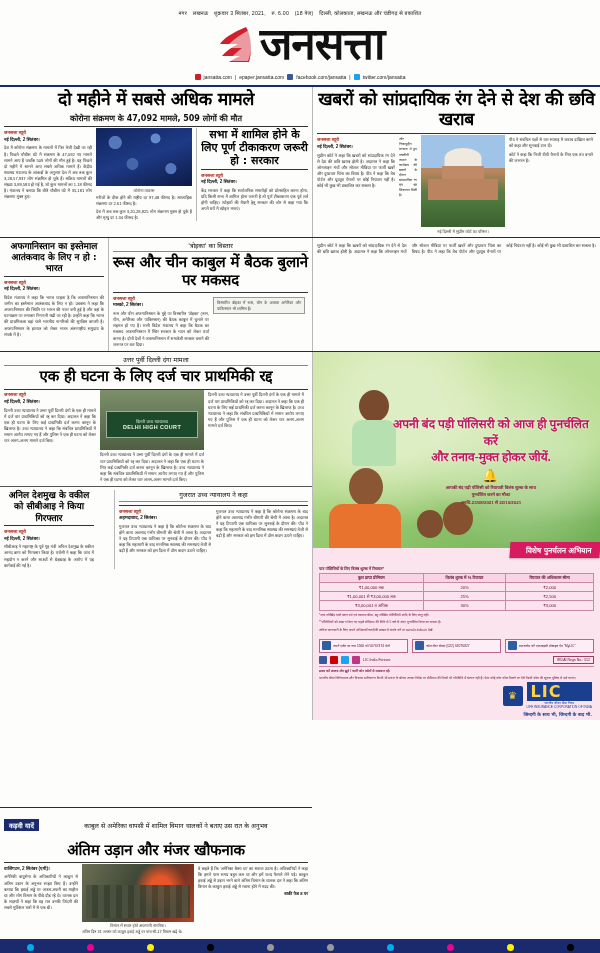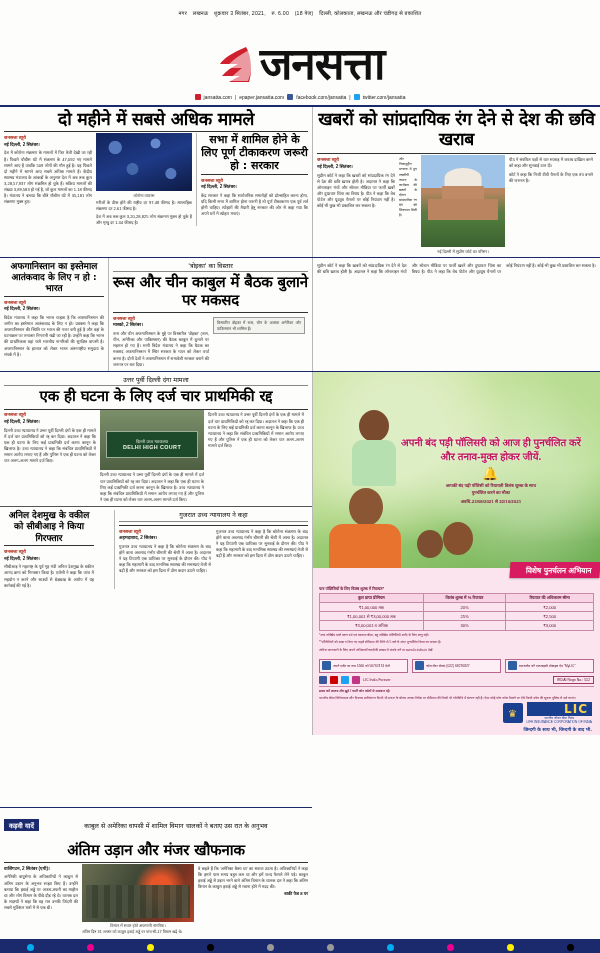--- a/index.html
+++ b/index.html
@@ -11,21 +11,21 @@
   }
   .page { position: relative; width: 600px; height: 953px; background: #fdfdfb; }
 
   
   .masthead { padding: 6px 0 0 0; }
   .dateline {
     text-align: center; font-size: 5.2px; color: #1b1b1b;
     letter-spacing: .2px; padding: 3px 0 1px 0; white-space: nowrap;
   }
   .dateline span { margin: 0 2px; }
-  .logo-row { display: flex; align-items: center; justify-content: center; height: 52px; margin-top: 20px; }
+  .logo-row { display: flex; align-items: center; justify-content: center; height: 52px; }
   .logo-mark { width: 40px; height: 40px; margin-right: 4px; position: relative; }
   .logo-text {
     font-family: "DejaVu Sans", sans-serif;
     font-size: 44px; font-weight: bold; color: #111; letter-spacing: -1px;
     line-height: 1;
   }
   .weblinks {
     text-align: center; font-size: 5px; color: #222; padding: 4px 0 3px 0;
     display: flex; justify-content: center; align-items: center; gap: 3px;
   }
@@ -129,22 +129,22 @@
   .ad-photo { position: relative; height: 196px; overflow: hidden;
     background:
       radial-gradient(ellipse at 18% 22%, #cfe6a8 0 30%, transparent 62%),
       radial-gradient(ellipse at 82% 18%, #b8dd92 0 28%, transparent 60%),
       linear-gradient(150deg, #d9ecc0, #9fcf77 45%, #6fae54 100%);
   }
   .ad-blur { position: absolute; inset: 0;
     background: radial-gradient(circle at 30% 30%, rgba(255,255,255,.32) 0 18%, transparent 45%),
                 radial-gradient(circle at 75% 55%, rgba(255,255,255,.25) 0 16%, transparent 42%); }
   .ad-copy { position: absolute; left: 26%; top: 33%; width: 72%; text-align: center; }
-  .ad-line1 { color: #c0175e; font-size: 10px; font-weight: bold; line-height: 1.35;
-    font-family: Liberation Sans, sans-serif; text-shadow: 0 0 2px rgba(255,255,255,.9); }
+  .ad-line1 { color: #c0175e; font-size: 12px; font-weight: bold; line-height: 1.35;
+    font-family: Liberation Serif, serif; text-shadow: 0 0 2px rgba(255,255,255,.9); }
   .ad-bell { font-size: 13px; color: #d12a6a; margin: 3px 0 2px 0; }
   .ad-sub { color: #8a1a46; font-size: 4.4px; line-height: 1.5; font-weight: bold; }
   .ad-dates { color: #8a1a46; font-size: 4.4px; font-weight: bold; padding-top: 1px; }
   .kid-head { position: absolute; width: 30px; height: 32px; border-radius: 50%; background: #7a4a2e; }
   .kid-body { position: absolute; width: 44px; height: 46px; border-radius: 10px 10px 4px 4px; background: #b7e0b0; }
   .man-head { position: absolute; width: 34px; height: 38px; border-radius: 50%; background: #8a5634; }
   .man-body { position: absolute; width: 72px; height: 52px; border-radius: 14px 14px 0 0; background: #e8732f; }
   .girl-head { position: absolute; width: 26px; height: 28px; border-radius: 50%; background: #7d4e30; }
   .woman-head { position: absolute; width: 30px; height: 33px; border-radius: 50%; background: #86512f; }
 
@@ -167,22 +167,22 @@
   .cc-tx { font-size: 3.3px; color: #5d1030; line-height: 1.4; }
   .social-row { display: flex; align-items: center; gap: 3px; padding: 3px 6px 2px 6px; font-size: 3.6px; color: #5d1030; }
   .sq { width: 8px; height: 8px; border-radius: 1px; display: inline-block; }
   .sq-fb { background: #3b5998; } .sq-yt { background: #cc0000; }
   .sq-tw { background: #1da1f2; } .sq-ig { background: #c13584; }
   .irdai { border: .5px solid #9c3a68; padding: 1px 3px; font-size: 3.5px; margin-left: auto; }
   .lic-logo-row { display: flex; align-items: center; justify-content: flex-end;
     gap: 4px; padding: 1px 8px 2px 6px; }
   .lic-emblem { width: 20px; height: 20px; background: #1a3f8f; border-radius: 2px;
     display: flex; align-items: center; justify-content: center; color: #ffd24a; font-size: 10px; }
-  .lic-word { background: #1a3f8f; color: #ffd24a; font-size: 12px; font-weight: bold;
-    padding: 0 4px; letter-spacing: 1px; font-family: "DejaVu Sans", sans-serif; text-align: right; }
+  .lic-word { background: #1a3f8f; color: #ffd24a; font-size: 16px; font-weight: bold;
+    padding: 0 4px; letter-spacing: 1px; font-family: "DejaVu Sans", sans-serif; }
   .lic-sub { font-size: 3.2px; color: #1a3f8f; text-align: center; line-height: 1.3; }
   .lic-tag { font-size: 4.6px; color: #1a3f8f; font-weight: bold; text-align: right;
     padding: 0 8px 3px 0; font-family: "DejaVu Sans", sans-serif; }
   .dots { position: absolute; bottom: 2px; left: 0; width: 100%; display: flex;
     justify-content: space-around; align-items: center; }
   .dot { width: 7px; height: 7px; border-radius: 50%; }
 
   .jumpline { font-size: 4.3px; font-weight: bold; text-align: right; color: #111; }
 </style>
 </head>
@@ -221,20 +221,21 @@
       <span class="mini-ico ico-tw"></span>
       <span>twitter.com/jansatta</span>
     </div>
     <div class="rule-blue"></div>
   </div>
 
   <div class="band" style="border-top:none;">
 
     <div class="col" style="width:312px;">
       <div class="hl-xl">दो महीने में सबसे अधिक मामले</div>
+      <div class="subhead">कोरोना संक्रमण के 47,092 मामले, 509 लोगों की मौत</div>
       <div class="rule-thin"></div>
 
       <div style="display:flex; gap:4px;">
         <div style="width:88px;">
           <div class="byline">
             <span>जनसत्ता ब्यूरो</span><br>
             <span class="loc">नई दिल्ली, 2 सितंबर।</span>
           </div>
           <div class="bodytext">देश में कोरोना संक्रमण के मामलों में फिर तेजी देखी जा रही है। पिछले चौबीस घंटे में संक्रमण के 47,092 नए मामले सामने आए हैं जबकि 509 लोगों की मौत हुई है। यह पिछले दो महीने में सामने आए सबसे अधिक मामले हैं। केंद्रीय स्वास्थ्य मंत्रालय के आंकड़ों के अनुसार देश में अब तक कुल 3,28,57,937 लोग संक्रमित हो चुके हैं। सक्रिय मामलों की संख्या 3,89,583 हो गई है, जो कुल मामलों का 1.18 फीसद है। मंत्रालय ने बताया कि बीते चौबीस घंटे में 35,181 लोग संक्रमण मुक्त हुए।</div>
         </div>

